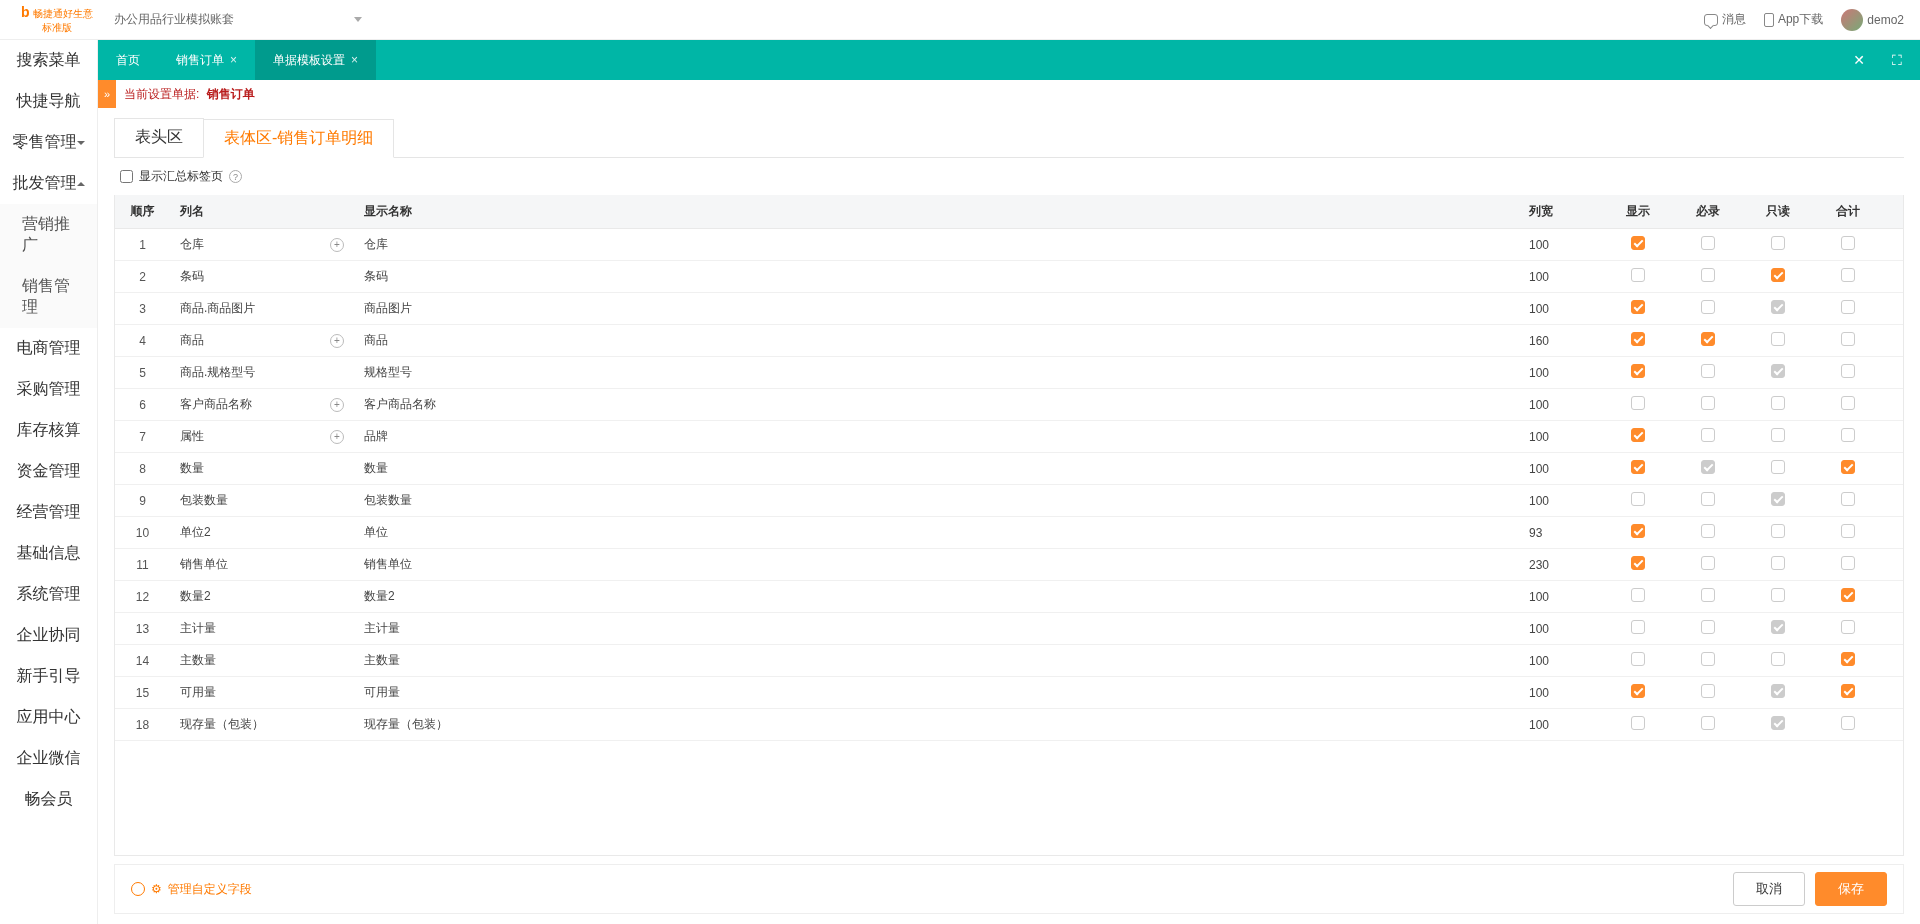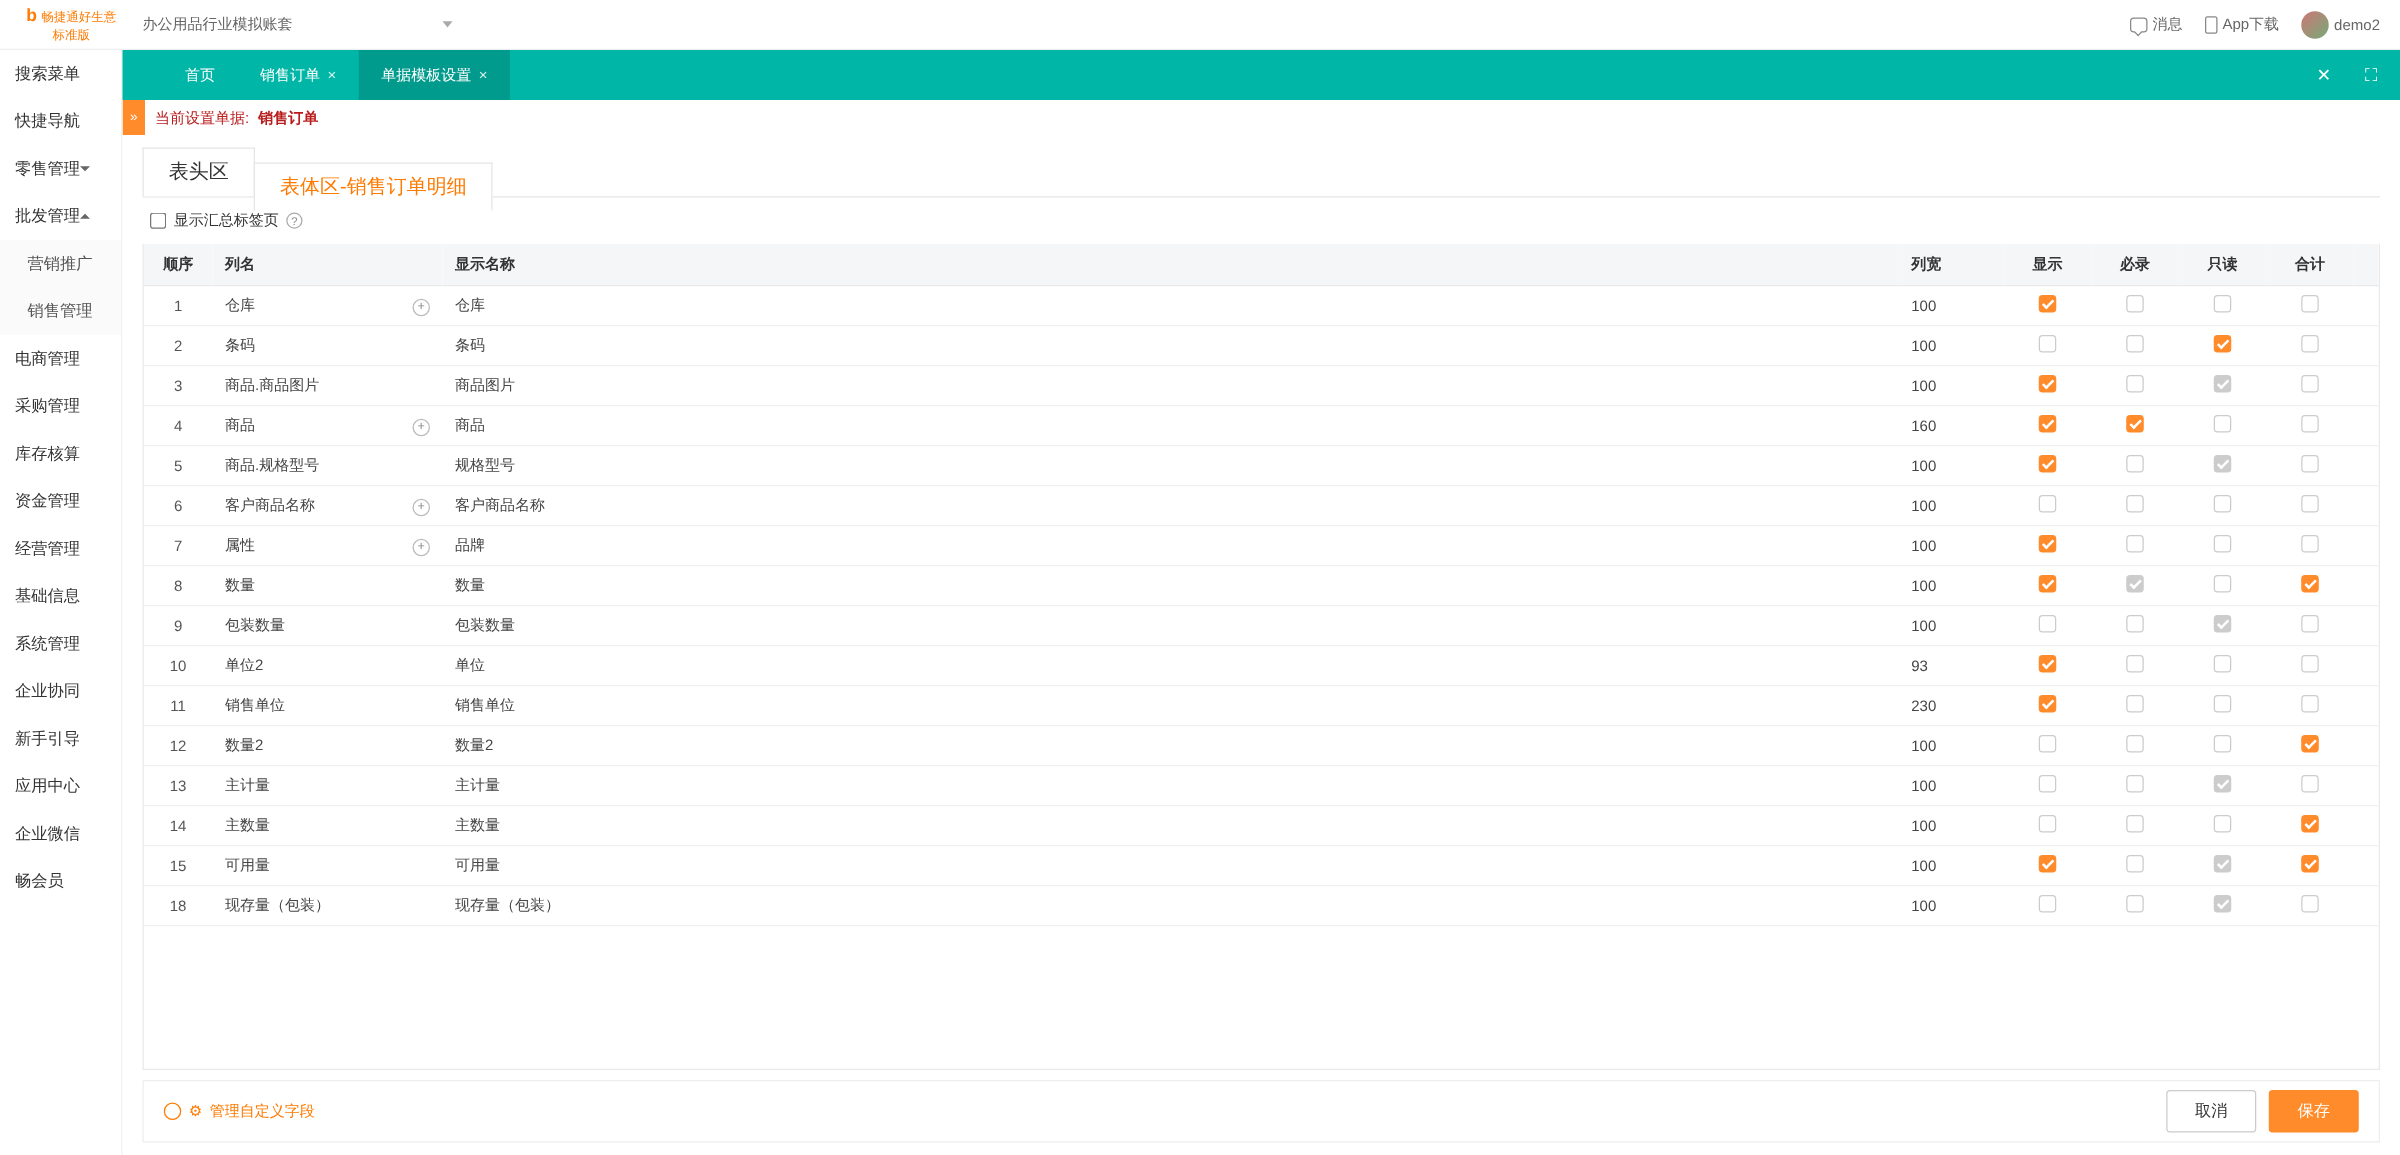--- a/index.html
+++ b/index.html
@@ -15,45 +15,45 @@
 .top-header-right { margin-left: auto; display: flex; align-items: center; gap: 18px; color: #666; }
 .top-header-right .item { display: flex; align-items: center; gap: 4px; cursor: pointer; }
 .avatar { width: 22px; height: 22px; border-radius: 50%; background: linear-gradient(135deg, #c77, #7a7); display: inline-block; }
 .msg-icon { display:inline-block; width:14px; height:12px; border:1px solid #888; border-radius:3px; position:relative;}
 .msg-icon::after{content:'';position:absolute;bottom:-3px;left:3px;width:4px;height:4px;border-right:1px solid #888;border-bottom:1px solid #888;transform:rotate(45deg);background:#fff;}
 .phone-icon{display:inline-block;width:10px;height:14px;border:1px solid #888;border-radius:2px;}
 
 
 .layout { display: flex; height: calc(100vh - 40px); }
 .sidebar { width: 98px; background: #fff; border-right: 1px solid #eee; overflow-y: auto; }
-.sidebar-item { padding: 10px 12px; font-size: 13px; color: #333; cursor: pointer; display: flex; align-items: center; justify-content: flex-start; }
+.sidebar-item { padding: 10px 12px; font-size: 16px; color: #333; cursor: pointer; display: flex; align-items: center; justify-content: center; }
 .sidebar-item.sub { padding-left: 22px; color: #555; background: #fafafa; }
 .caret { width: 0; height: 0; border-left: 4px solid transparent; border-right: 4px solid transparent; }
 .caret.down { border-top: 4px solid #666; }
 .caret.up { border-bottom: 4px solid #666; }
 
 
 .main { flex: 1; display: flex; flex-direction: column; background: #f5f5f5; position: relative; }
-.tabbar { height: 40px; background: #00b6a6; display: flex; align-items: center; color: #fff; padding-left: 32px; }
+.tabbar { height: 40px; background: #00b6a6; display: flex; align-items: center; color: #fff; }
 .tab { padding: 0 18px; height: 40px; line-height: 40px; cursor: pointer; display: flex; align-items: center; gap: 6px; }
 .tab.active { background: #009b8d; }
 .tab-close { font-size: 12px; opacity: 0.85; cursor: pointer; }
 .tabbar-right { margin-left: auto; display: flex; align-items: center; gap: 8px; padding-right: 8px; }
 .tabbar-right .icon-btn { width: 30px; height: 30px; display: flex; align-items: center; justify-content: center; cursor: pointer; color: #fff; font-size: 14px; }
 
 
 .content { flex: 1; background: #fff; margin: 0; display: flex; flex-direction: column; position: relative; overflow: hidden; }
 .setting-bar { display: flex; align-items: center; height: 28px; background: #fff; }
 .setting-toggle { width: 18px; height: 28px; background: #ff8b2b; color: #fff; display: flex; align-items: center; justify-content: center; cursor: pointer; font-size: 11px; }
 .setting-label { padding: 0 8px; color: #b91c1c; }
 .setting-label .bold { font-weight: 600; margin-left: 4px; }
 
 .inner-tabs { display: flex; margin: 10px 16px 0; border-bottom: 1px solid #e5e5e5; }
 .inner-tab { padding: 8px 20px; border: 1px solid #e5e5e5; border-bottom: none; margin-right: -1px; cursor: pointer; background: #fff; font-size: 16px; }
-.inner-tab.active { color: #ff7a00; border-bottom: 1px solid #fff; position: relative; top: 12px; }
+.inner-tab.active { color: #ff7a00; border-bottom: 1px solid #fff; position: relative; top: 1px; }
 
 .summary-check { padding: 10px 22px; display: flex; align-items: center; gap: 6px; color: #333; }
 .help-icon { width: 13px; height: 13px; border: 1px solid #aaa; border-radius: 50%; display: inline-flex; align-items: center; justify-content: center; font-size: 9px; color: #888; cursor: pointer; }
 
 
 .table-wrap { flex: 1; overflow-y: auto; margin: 0 16px; border: 1px solid #e9e9e9; border-top: none; }
 table { width: 100%; border-collapse: collapse; }
 th { background: #f5f6f7; text-align: left; padding: 8px 10px; font-weight: 600; color: #333; border-bottom: 1px solid #e9e9e9; font-size: 12px; position: sticky; top: 0; }
 th.center, td.center { text-align: center; }
 td { padding: 7px 10px; border-bottom: 1px solid #f0f0f0; color: #444; font-size: 12px; }

